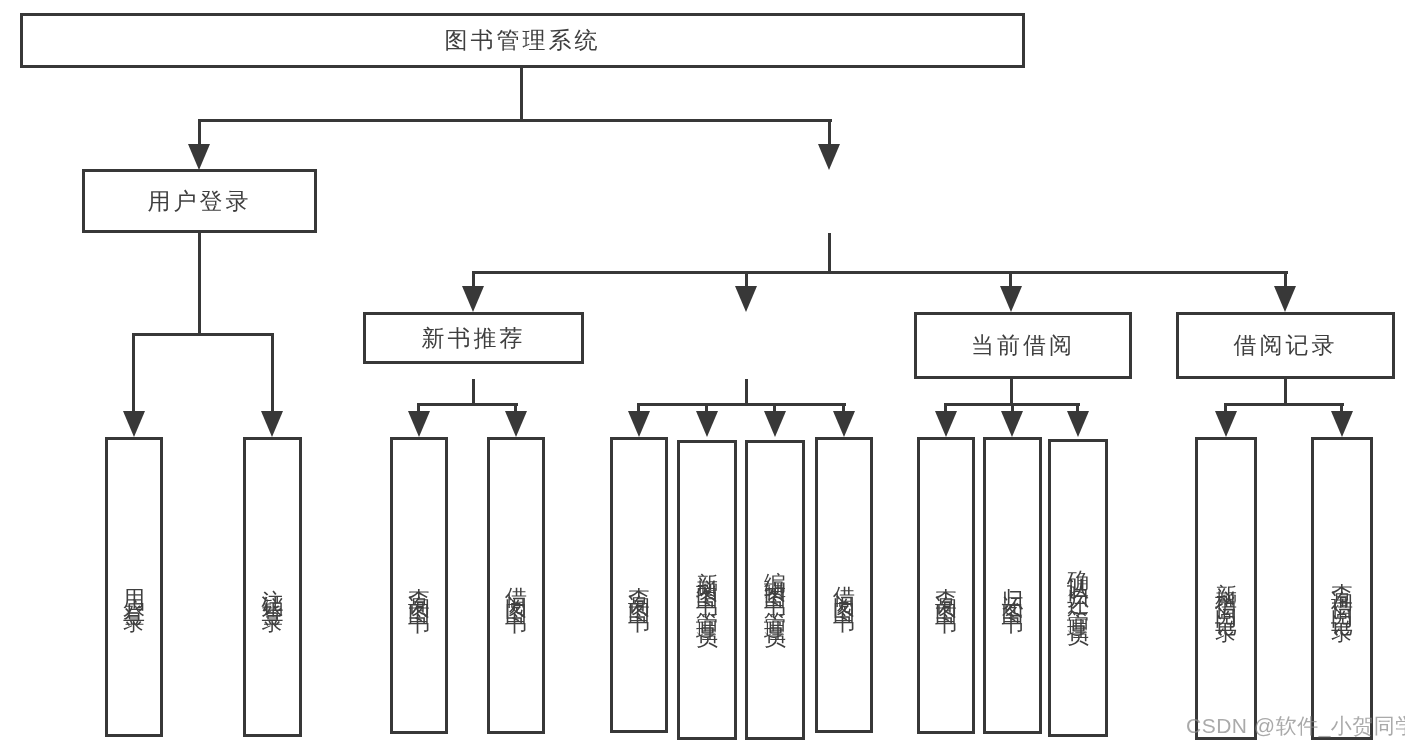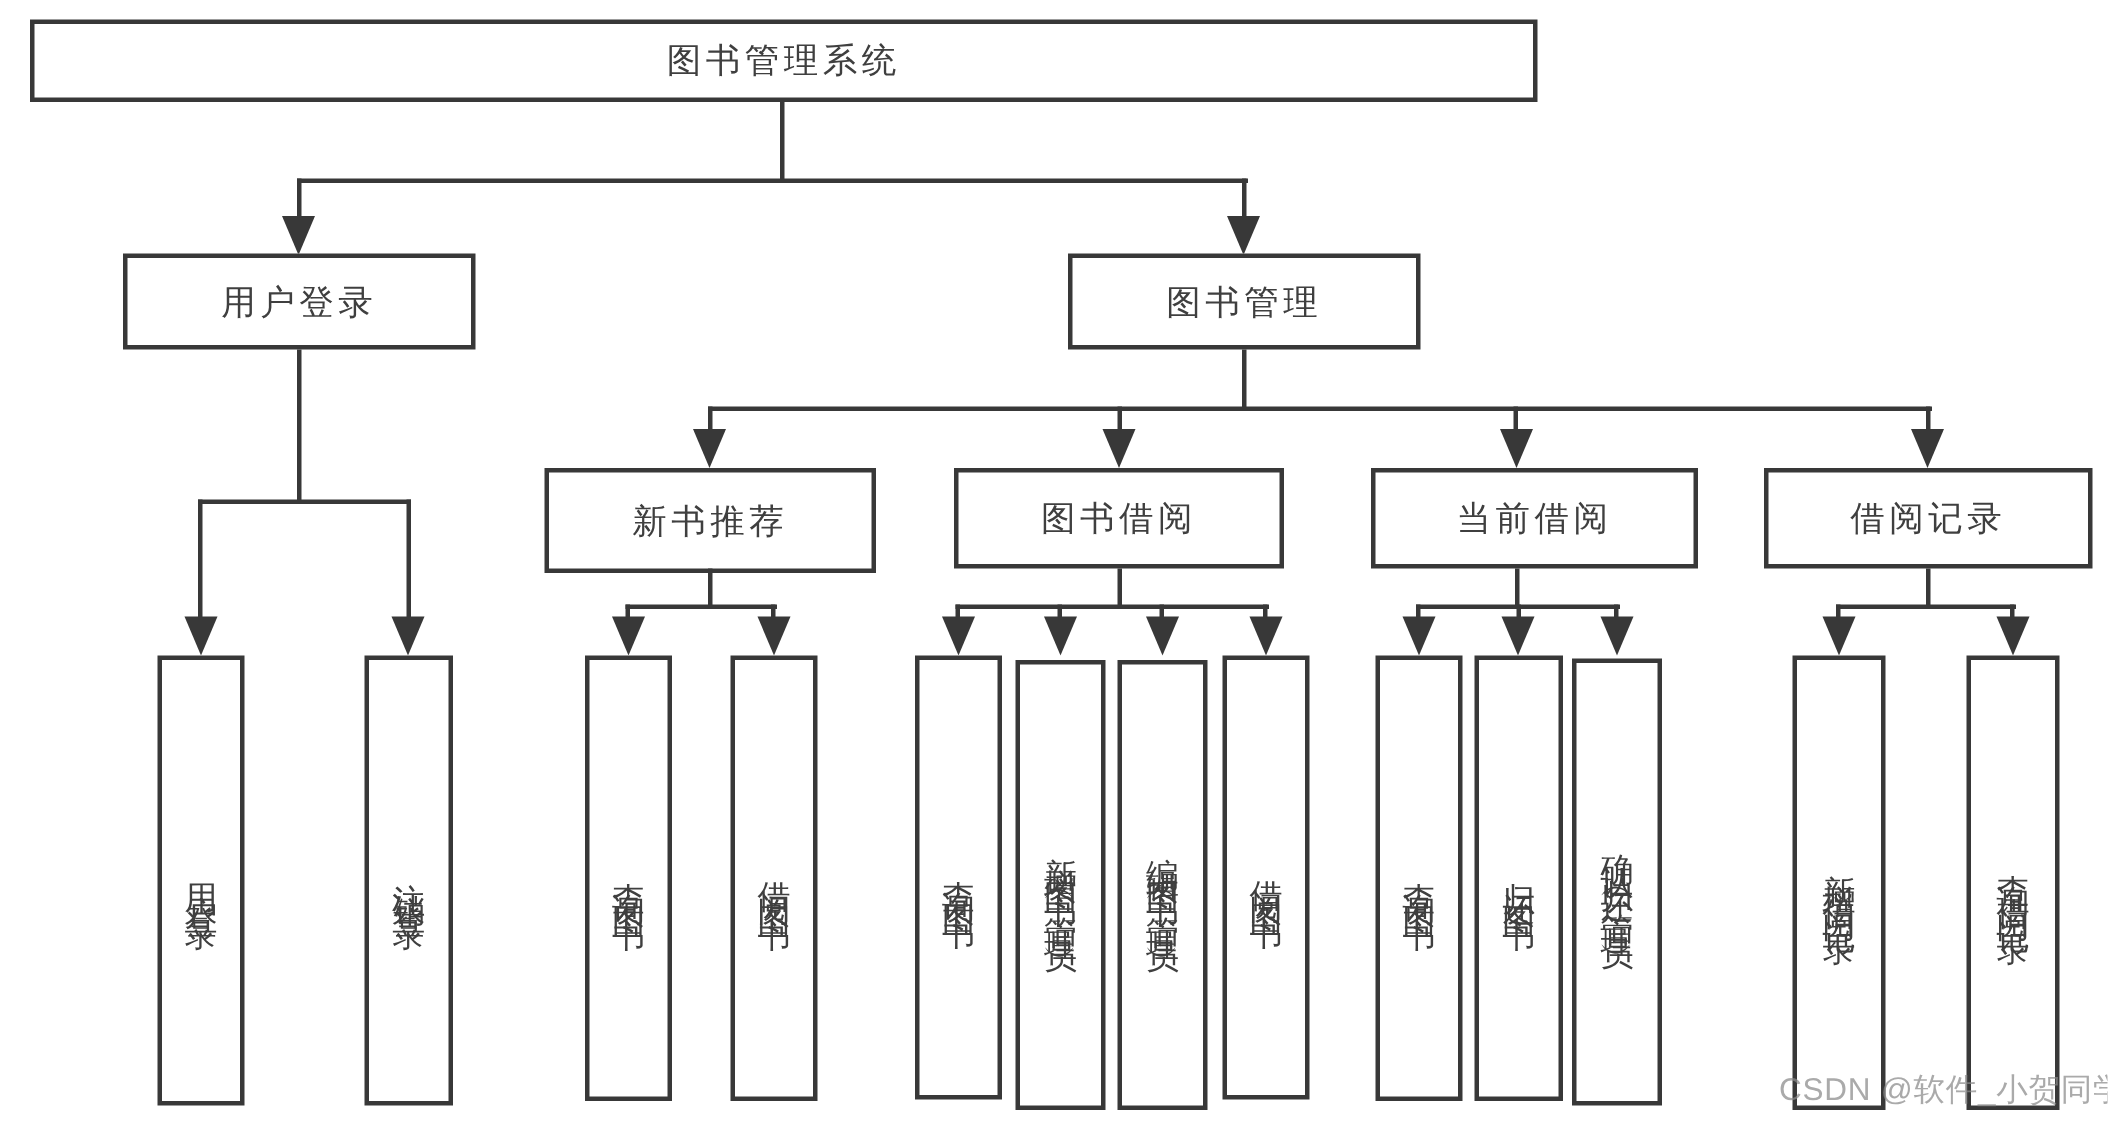--- a/index.html
+++ b/index.html
@@ -43,42 +43,40 @@
   <div class="node" style="left:20px;top:13px;width:1005px;height:55px;">图书管理系统</div>
 
   <div class="line" style="left:520px;top:68px;width:3px;height:53px;"></div>
   <div class="line" style="left:198px;top:119px;width:634px;height:3px;"></div>
   <div class="line" style="left:198px;top:119px;width:3px;height:28px;"></div>
   <div class="line" style="left:828px;top:119px;width:3px;height:28px;"></div>
   <div class="arrow" style="left:188px;top:144px;"></div>
   <div class="arrow" style="left:818px;top:144px;"></div>
 
   <div class="node" style="left:82px;top:169px;width:235px;height:64px;">用户登录</div>
-  <div class="node" style="left:712px;top:169px;width:235px;height:64px;">图书管理</div>
 
   <div class="line" style="left:198px;top:233px;width:3px;height:102px;"></div>
   <div class="line" style="left:132px;top:333px;width:142px;height:3px;"></div>
   <div class="line" style="left:132px;top:333px;width:3px;height:80px;"></div>
   <div class="line" style="left:271px;top:333px;width:3px;height:80px;"></div>
   <div class="arrow" style="left:123px;top:411px;"></div>
   <div class="arrow" style="left:261px;top:411px;"></div>
 
   <div class="line" style="left:828px;top:233px;width:3px;height:41px;"></div>
   <div class="line" style="left:472px;top:271px;width:816px;height:3px;"></div>
   <div class="line" style="left:472px;top:271px;width:3px;height:17px;"></div>
   <div class="line" style="left:745px;top:271px;width:3px;height:17px;"></div>
   <div class="line" style="left:1009px;top:271px;width:3px;height:17px;"></div>
   <div class="line" style="left:1284px;top:271px;width:3px;height:17px;"></div>
   <div class="arrow" style="left:462px;top:286px;"></div>
   <div class="arrow" style="left:735px;top:286px;"></div>
   <div class="arrow" style="left:1000px;top:286px;"></div>
   <div class="arrow" style="left:1274px;top:286px;"></div>
 
-  <div class="node" style="left:363px;top:312px;width:221px;height:70px;">新书推荐</div>
-  <div class="node" style="left:636px;top:312px;width:220px;height:67px;">图书借阅</div>
+  <div class="node" style="left:363px;top:312px;width:221px;height:52px;">新书推荐</div>
   <div class="node" style="left:902px;top:312px;width:218px;height:67px;margin-left:12px;">当前借阅</div>
   <div class="node" style="left:1176px;top:312px;width:219px;height:67px;">借阅记录</div>
 
   <div class="line" style="left:472px;top:379px;width:3px;height:27px;"></div>
   <div class="line" style="left:417px;top:403px;width:101px;height:3px;"></div>
   <div class="line" style="left:417px;top:403px;width:3px;height:10px;"></div>
   <div class="line" style="left:514px;top:403px;width:3px;height:10px;"></div>
   <div class="arrow" style="left:408px;top:411px;"></div>
   <div class="arrow" style="left:505px;top:411px;"></div>
 

